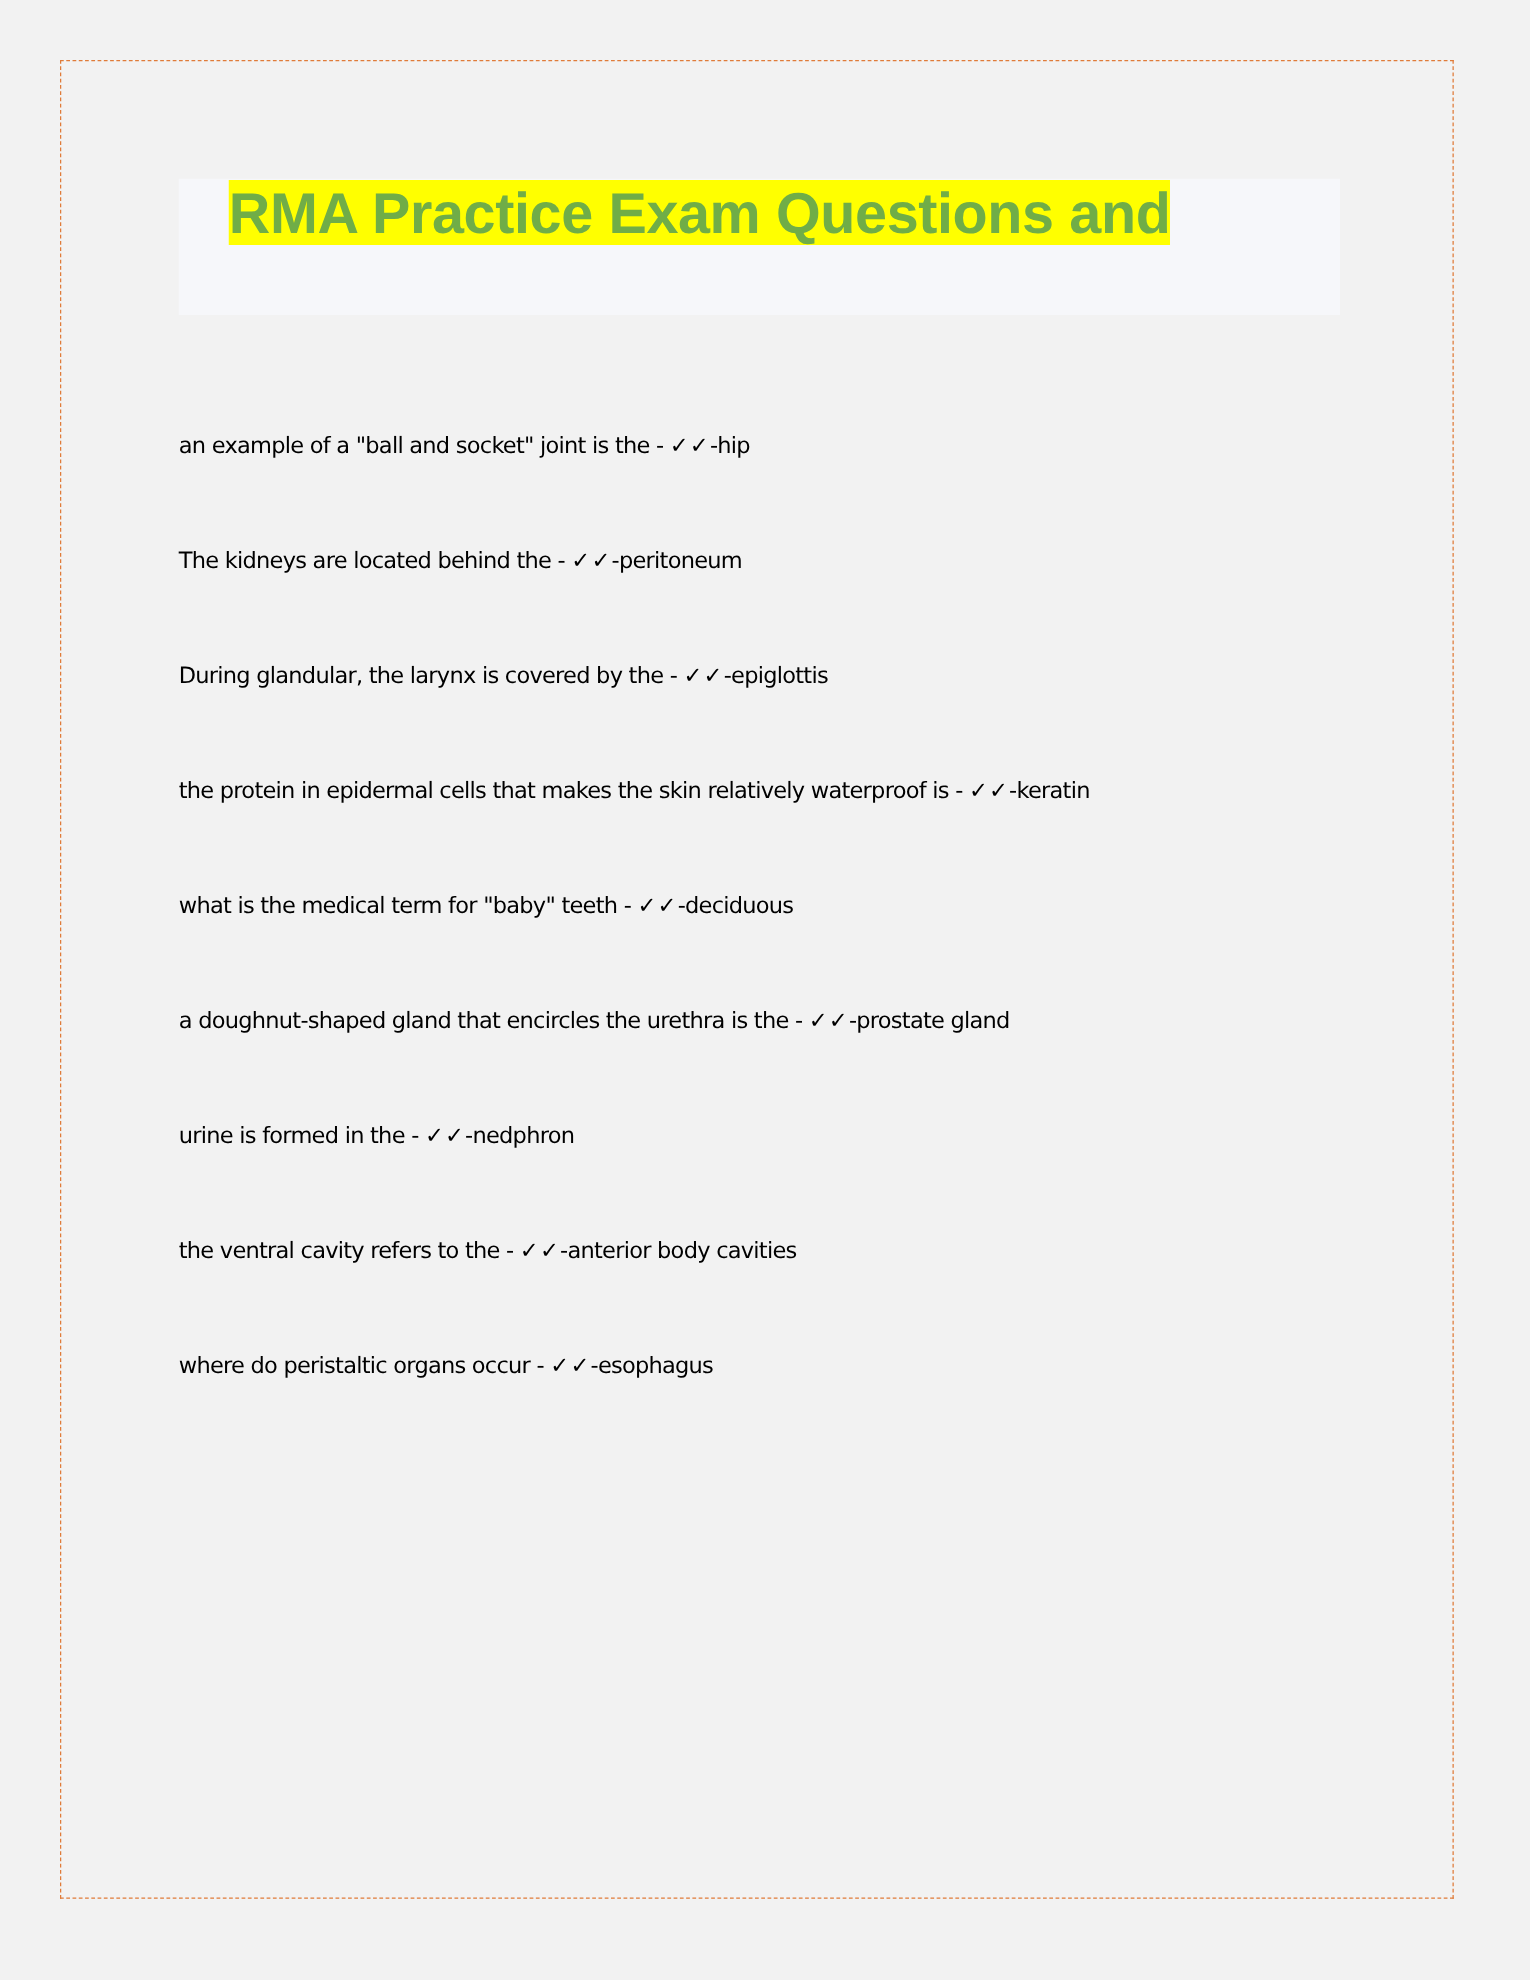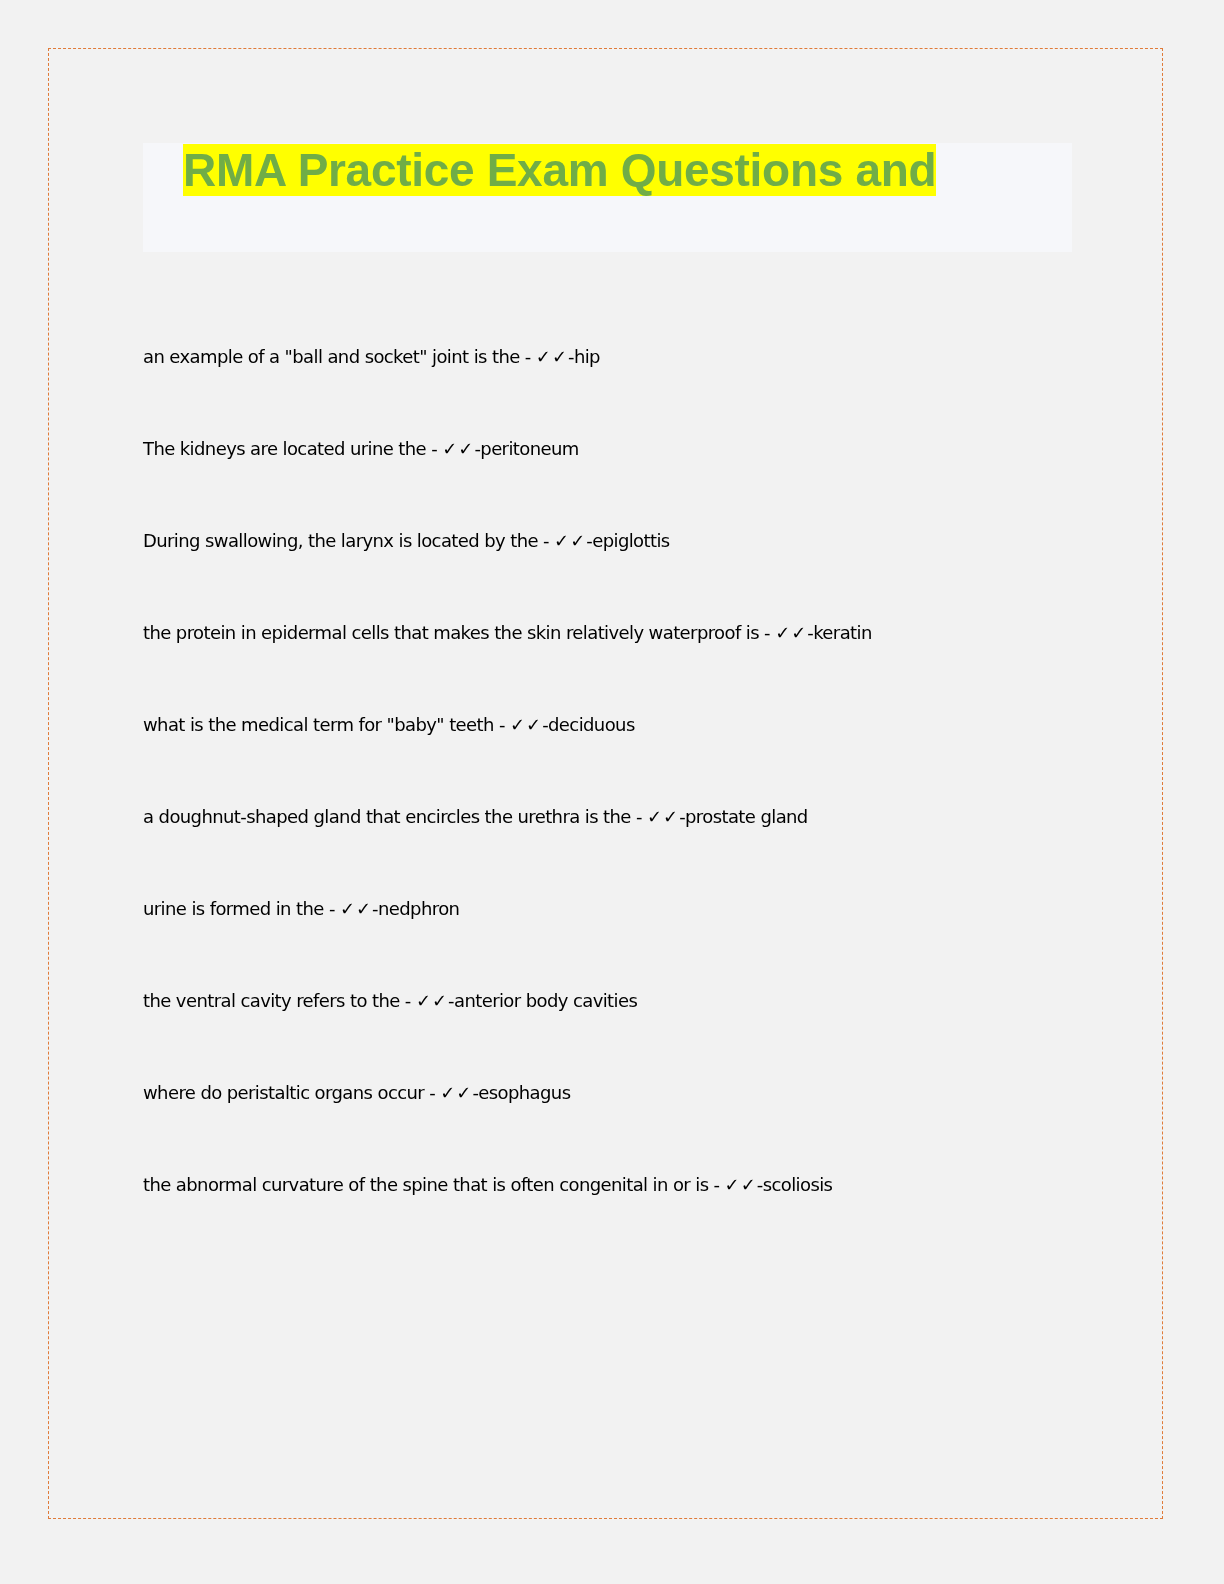--- a/index.html
+++ b/index.html
@@ -64,22 +64,21 @@
 <div class="page-border"></div>
 
 <div class="title-block">
   <h1 class="title">
     <span class="hl">RMA Practice Exam Questions and</span><br>
   </h1>
 </div>
 
 <ul class="qa-list">
   <li class="qa-item"><span>an example of a "ball and socket" joint is the</span><span> - </span><span class="check-icon">✓✓</span><span>-hip</span></li>
-  <li class="qa-item"><span>The kidneys are located urine the</span><span> - </span><span class="check-icon">✓✓</span><span>-peritoneum</span></li>
-  <li class="qa-item"><span>During swallowing, the larynx is located by the</span><span> - </span><span class="check-icon">✓✓</span><span>-epiglottis</span></li>
+  <li class="qa-item"><span>The kidneys are located behind the</span><span> - </span><span class="check-icon">✓✓</span><span>-peritoneum</span></li>
+  <li class="qa-item"><span>During glandular, the larynx is covered by the</span><span> - </span><span class="check-icon">✓✓</span><span>-epiglottis</span></li>
   <li class="qa-item"><span>the protein in epidermal cells that makes the skin relatively waterproof is</span><span> - </span><span class="check-icon">✓✓</span><span>-keratin</span></li>
   <li class="qa-item"><span>what is the medical term for "baby" teeth</span><span> - </span><span class="check-icon">✓✓</span><span>-deciduous</span></li>
   <li class="qa-item"><span>a doughnut-shaped gland that encircles the urethra is the</span><span> - </span><span class="check-icon">✓✓</span><span>-prostate gland</span></li>
   <li class="qa-item"><span>urine is formed in the</span><span> - </span><span class="check-icon">✓✓</span><span>-nedphron</span></li>
   <li class="qa-item"><span>the ventral cavity refers to the</span><span> - </span><span class="check-icon">✓✓</span><span>-anterior body cavities</span></li>
   <li class="qa-item"><span>where do peristaltic organs occur</span><span> - </span><span class="check-icon">✓✓</span><span>-esophagus</span></li>
-  <li class="qa-item"><span>the abnormal curvature of the spine that is often congenital in or is</span><span> - </span><span class="check-icon">✓✓</span><span>-scoliosis</span></li>
 </ul>
 
 </body></html>

